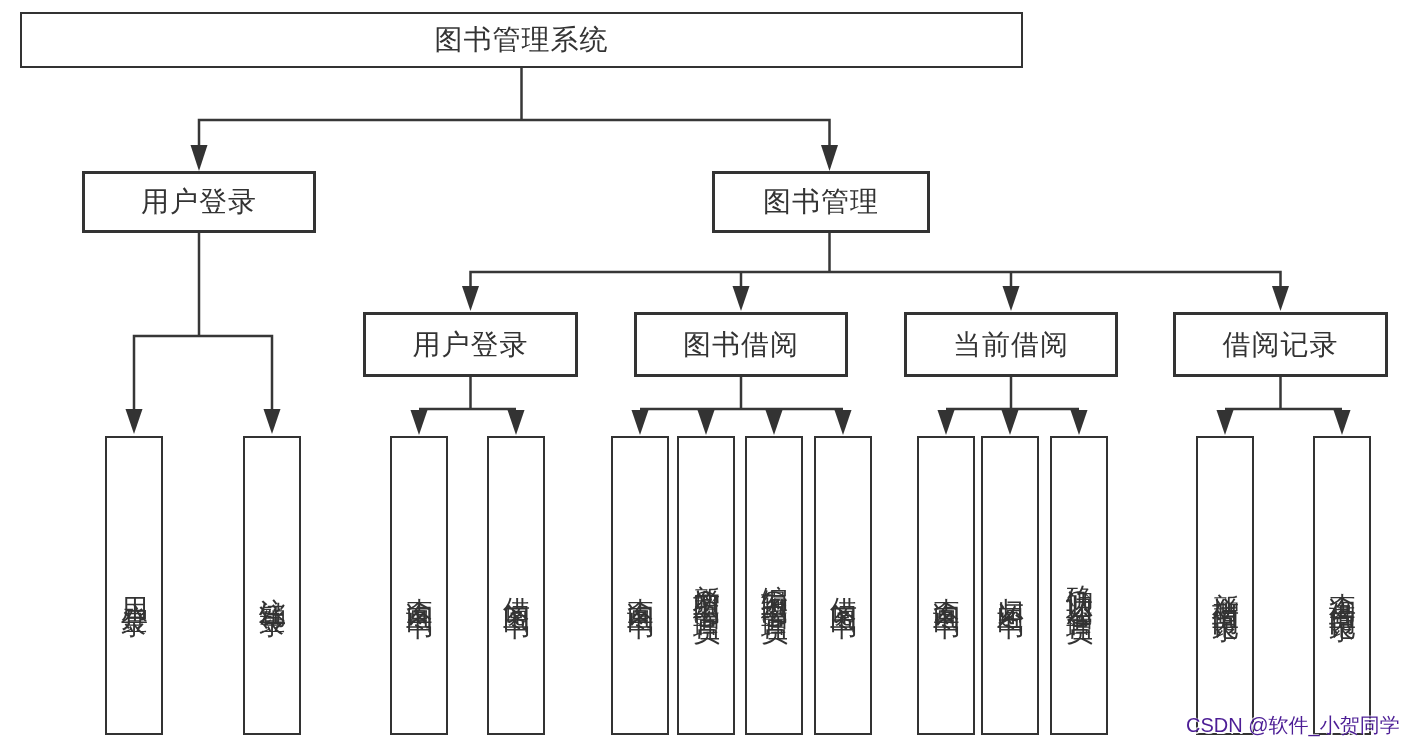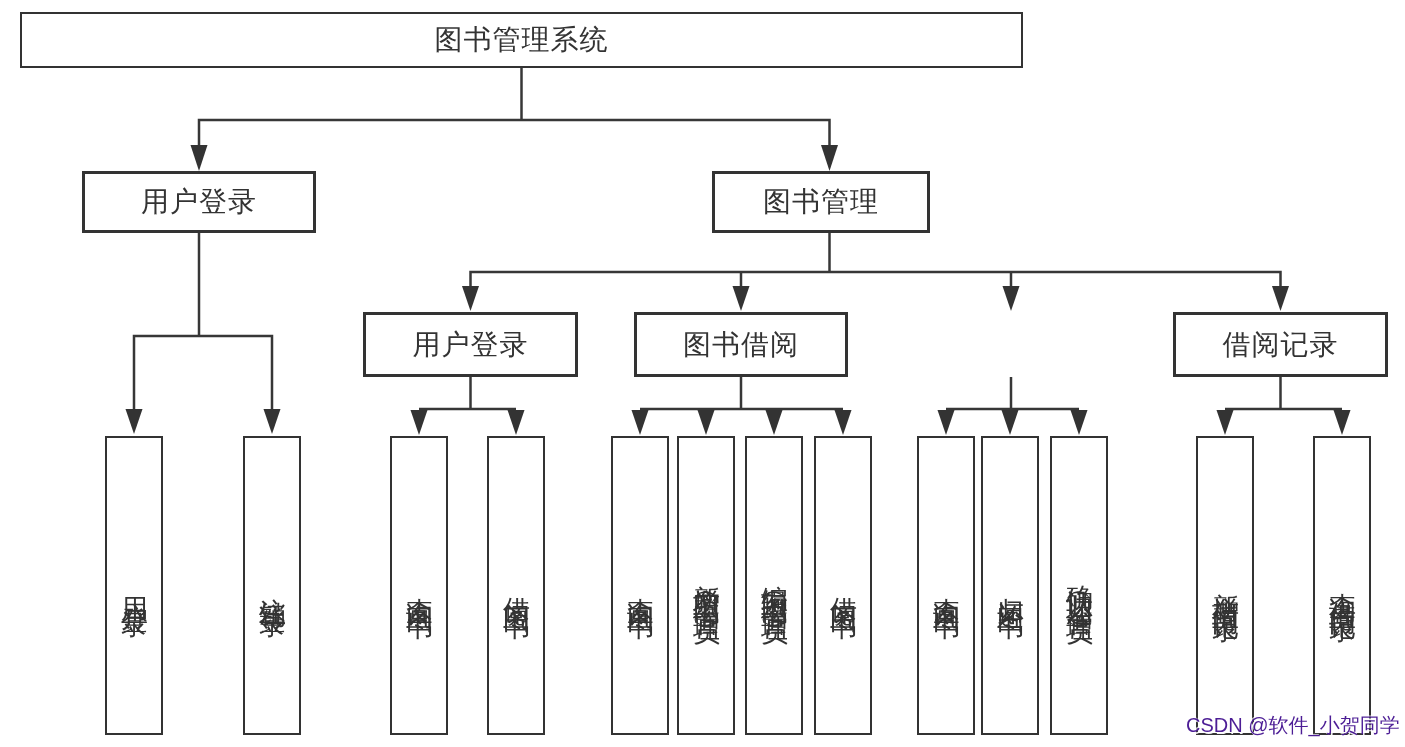--- a/index.html
+++ b/index.html
@@ -96,20 +96,23 @@
   <div class="node" style="left:712px;top:171px;width:218px;height:62px">
     <span class="label">图书管理</span>
   </div>
 
   <div class="node" style="left:363px;top:312px;width:215px;height:65px">
     <span class="label">用户登录</span>
   </div>
   <div class="node" style="left:634px;top:312px;width:214px;height:65px">
     <span class="label">图书借阅</span>
   </div>
+  <div class="node" style="left:904px;top:312px;width:214px;height:65px">
+    <span class="label">当前借阅</span>
+  </div>
   <div class="node" style="left:1173px;top:312px;width:215px;height:65px">
     <span class="label">借阅记录</span>
   </div>
 
   <div class="leaf" style="left:105px">
     <span class="vtext">用户登录</span>
   </div>
   <div class="leaf" style="left:243px">
     <span class="vtext">注销登录</span>
   </div>

